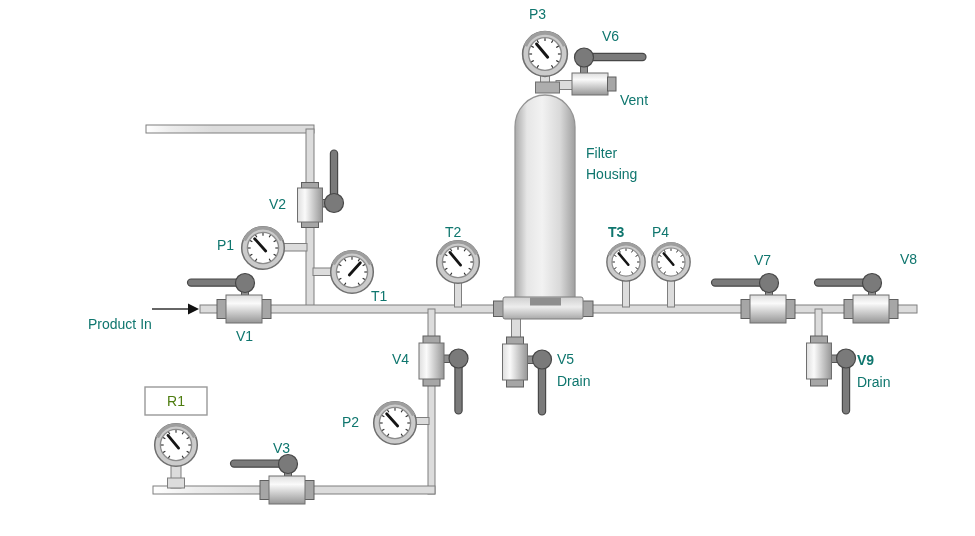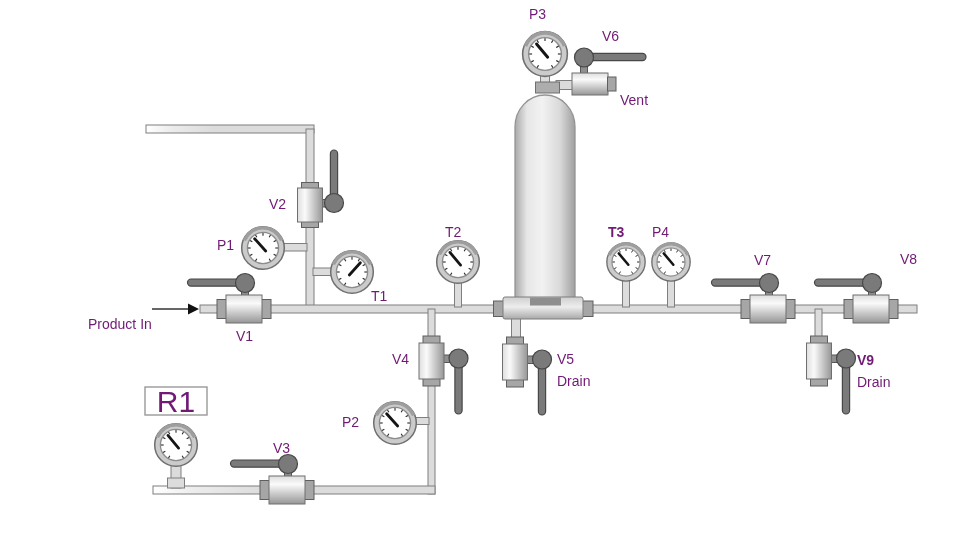--- a/index.html
+++ b/index.html
@@ -1,23 +1,23 @@
 <!DOCTYPE html>
 <html><head>
 <meta charset="utf-8">
 <style>
   html,body{margin:0;padding:0;background:#ffffff;}
   .stage{position:relative;width:975px;height:536px;background:#ffffff;overflow:hidden;
          font-family:"Liberation Sans",sans-serif;color:#111;}
   .stage svg{position:absolute;left:0;top:0;}
-  .lbl{position:absolute;font-size:14px;line-height:17px;color:#701a75;white-space:nowrap;}
+  .lbl{position:absolute;font-size:14px;line-height:17px;color:#0f766e;white-space:nowrap;}
   .lbl2 .line{display:block;}
   .lbl2 .line{line-height:21px;}
   .r1text{position:absolute;left:145px;top:388px;width:62px;text-align:center;
-          font-size:30px;line-height:27px;color:#701a75;}
+          font-size:14px;line-height:27px;color:#4d7c0f;}
   
   .pipe{fill:#dcdcdc;stroke:#7f7f7f;stroke-width:1;}
   .pipefade{fill:url(#pipeFade);stroke:#7f7f7f;stroke-width:1;}
   .cap{fill:#a6a6a6;stroke:#5f5f5f;stroke-width:1;}
   .vbody{fill:url(#gradV);stroke:#6f6f6f;stroke-width:1;}
   .hbody{fill:url(#gradH);stroke:#6f6f6f;stroke-width:1;}
   .ball,.lever{fill:#7a7a7a;stroke:#474747;stroke-width:1.2;}
   .hstem{fill:#8f8f8f;stroke:#565656;stroke-width:1;}
   .needle{stroke:#151515;stroke-width:2.8;stroke-linecap:round;}
   .tick{stroke:#2b2b2b;stroke-width:1.1;}
@@ -188,20 +188,24 @@
   <g>
     <line x1="152" y1="309" x2="188" y2="309" stroke="#333" stroke-width="1.4"></line>
     <polygon points="188,303.5 199,309 188,314.5" fill="#111"></polygon>
   </g>
 </svg>
 
 <div class="lbl" style="left:529px;top:6px;">P3</div>
 <div class="lbl" style="left:602px;top:28px;">V6</div>
 <div class="lbl" style="left:620px;top:92px;">Vent</div>
 
+<div class="lbl lbl2" style="left:586px;top:143px;">
+  <span class="line">Filter</span>
+  <span class="line">Housing</span>
+</div>
 
 <div class="lbl" style="left:269px;top:196px;">V2</div>
 <div class="lbl" style="left:217px;top:237px;">P1</div>
 <div class="lbl" style="left:445px;top:224px;">T2</div>
 <div class="lbl" style="left:608px;top:224px;font-weight:bold;">T3</div>
 <div class="lbl" style="left:652px;top:224px;">P4</div>
 <div class="lbl" style="left:754px;top:252px;">V7</div>
 <div class="lbl" style="left:900px;top:251px;">V8</div>
 <div class="lbl" style="left:371px;top:288px;">T1</div>
 <div class="lbl" style="left:88px;top:316px;">Product In</div>

